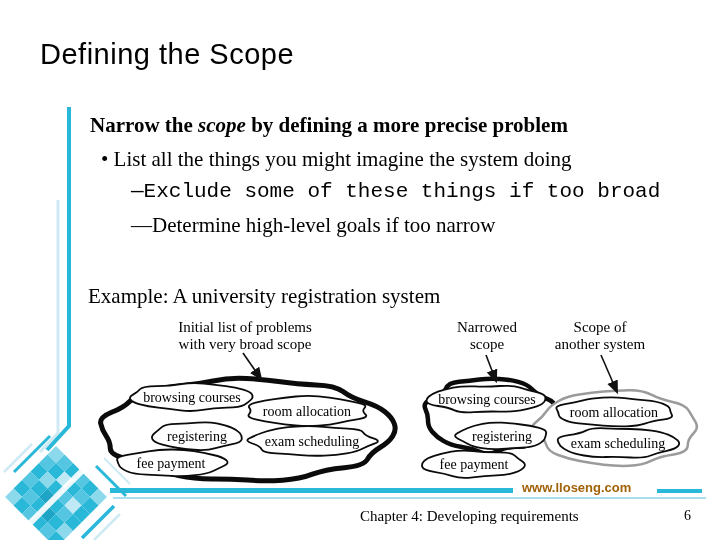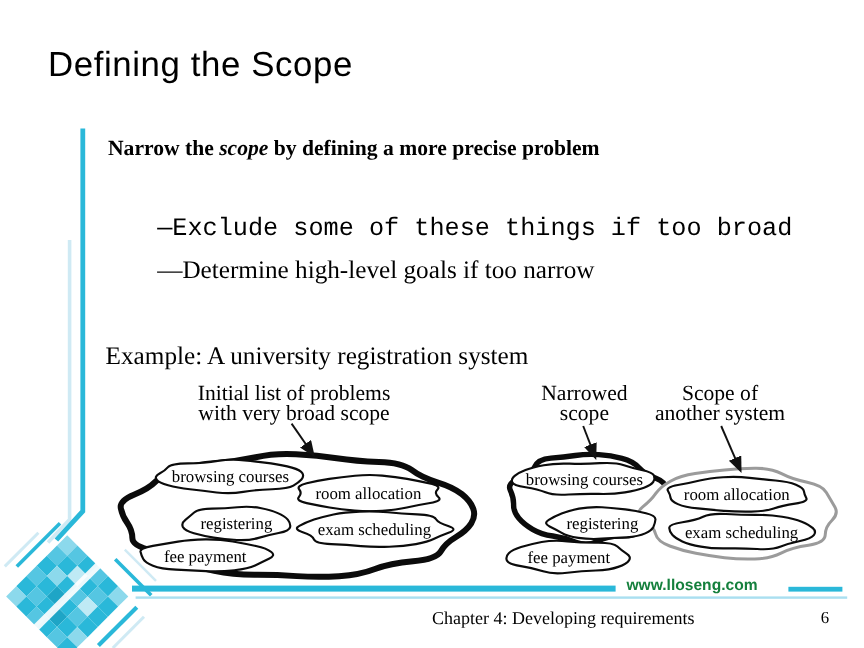--- a/index.html
+++ b/index.html
@@ -1,33 +1,33 @@
 <!DOCTYPE html>
 <html><head>
 <meta charset="utf-8">
 <style>
   html,body{margin:0;padding:0;background:#fff;}
   .slide{position:relative;width:720px;height:540px;background:#ffffff;overflow:hidden;
          font-family:"Liberation Serif",serif;color:#000;}
   .abs{position:absolute;white-space:nowrap;}
   .title{left:40px;top:38px;font-family:"Liberation Sans",sans-serif;font-size:29px;font-weight:400;letter-spacing:.5px;}
-  .heading{left:90px;top:113px;font-size:18px;font-weight:bold;}
+  .heading{left:90px;top:113px;font-size:21px;font-weight:bold;}
   .heading .emph{font-style:italic;}
   .bullet-line{left:101px;top:147px;font-size:21px;}
   .sub-line{left:131px;font-size:21px;}
   .sub1{top:180px;font-family:Liberation Mono, monospace;}
   .sub2{top:213px;}
   .example{left:88px;top:284px;font-size:21px;font-weight:normal;}
-  .dlabel{top:319px;font-size:18px;line-height:16.5px;text-align:center;transform:translateX(-50%);white-space:nowrap;position:absolute;}
+  .dlabel{top:319px;font-size:15px;line-height:16.5px;text-align:center;transform:translateX(-50%);white-space:nowrap;position:absolute;}
   .svg-layer{position:absolute;left:0;top:0;width:720px;height:540px;}
   .btxt{font-family:"Liberation Serif",serif;font-size:14px;text-anchor:middle;fill:#000;}
   .footer-thick{left:110px;top:488px;width:403px;height:5px;background:#2ab8d9;}
   .footer-dash{left:657px;top:489px;width:45px;height:4px;background:#2ab8d9;}
   .footer-thin{left:113px;top:497px;width:593px;height:2px;background:#aadff0;}
-  .website{left:522px;top:480px;font-family:"Liberation Sans",sans-serif;font-size:13px;font-weight:bold;color:#15803d;}
+  .website{left:522px;top:480px;font-family:"Liberation Sans",sans-serif;font-size:13px;font-weight:bold;color:#a16207;}
   .copyright{left:155px;top:511px;font-size:11px;}
   .chapter{left:360px;top:508px;font-size:15px;}
   .pagenum{left:684px;top:508px;font-size:14px;}
 </style>
 </head>
 <body>
 
 <div class="slide">
 
   <svg class="svg-layer" viewBox="0 0 720 540">
@@ -79,20 +79,21 @@
       <path d="M104,458 L130,484" stroke="#cfeaf4" stroke-width="2" fill="none"></path>
       <path d="M114,506 L82,538" stroke="#2ab8d9" stroke-width="3.5" fill="none"></path>
       <path d="M120,514 L94,540" stroke="#cfeaf4" stroke-width="2.5" fill="none"></path>
     </g>
   </svg>
 
   <div class="abs title">Defining the Scope</div>
 
   <div class="abs heading"><span>Narrow the </span><span class="emph">scope</span><span> by defining a more precise problem</span></div>
 
+  <div class="abs bullet-line">• List all the things you might imagine the system doing</div>
   <div class="abs sub-line sub1">—Exclude some of these things if too broad</div>
   <div class="abs sub-line sub2">—Determine high-level goals if too narrow</div>
 
   <div class="abs example">Example: A university registration system</div>
 
   <div class="dlabel" style="left:245px">
     <div>Initial list of problems</div>
     <div>with very broad scope</div>
   </div>
   <div class="dlabel" style="left:487px">

